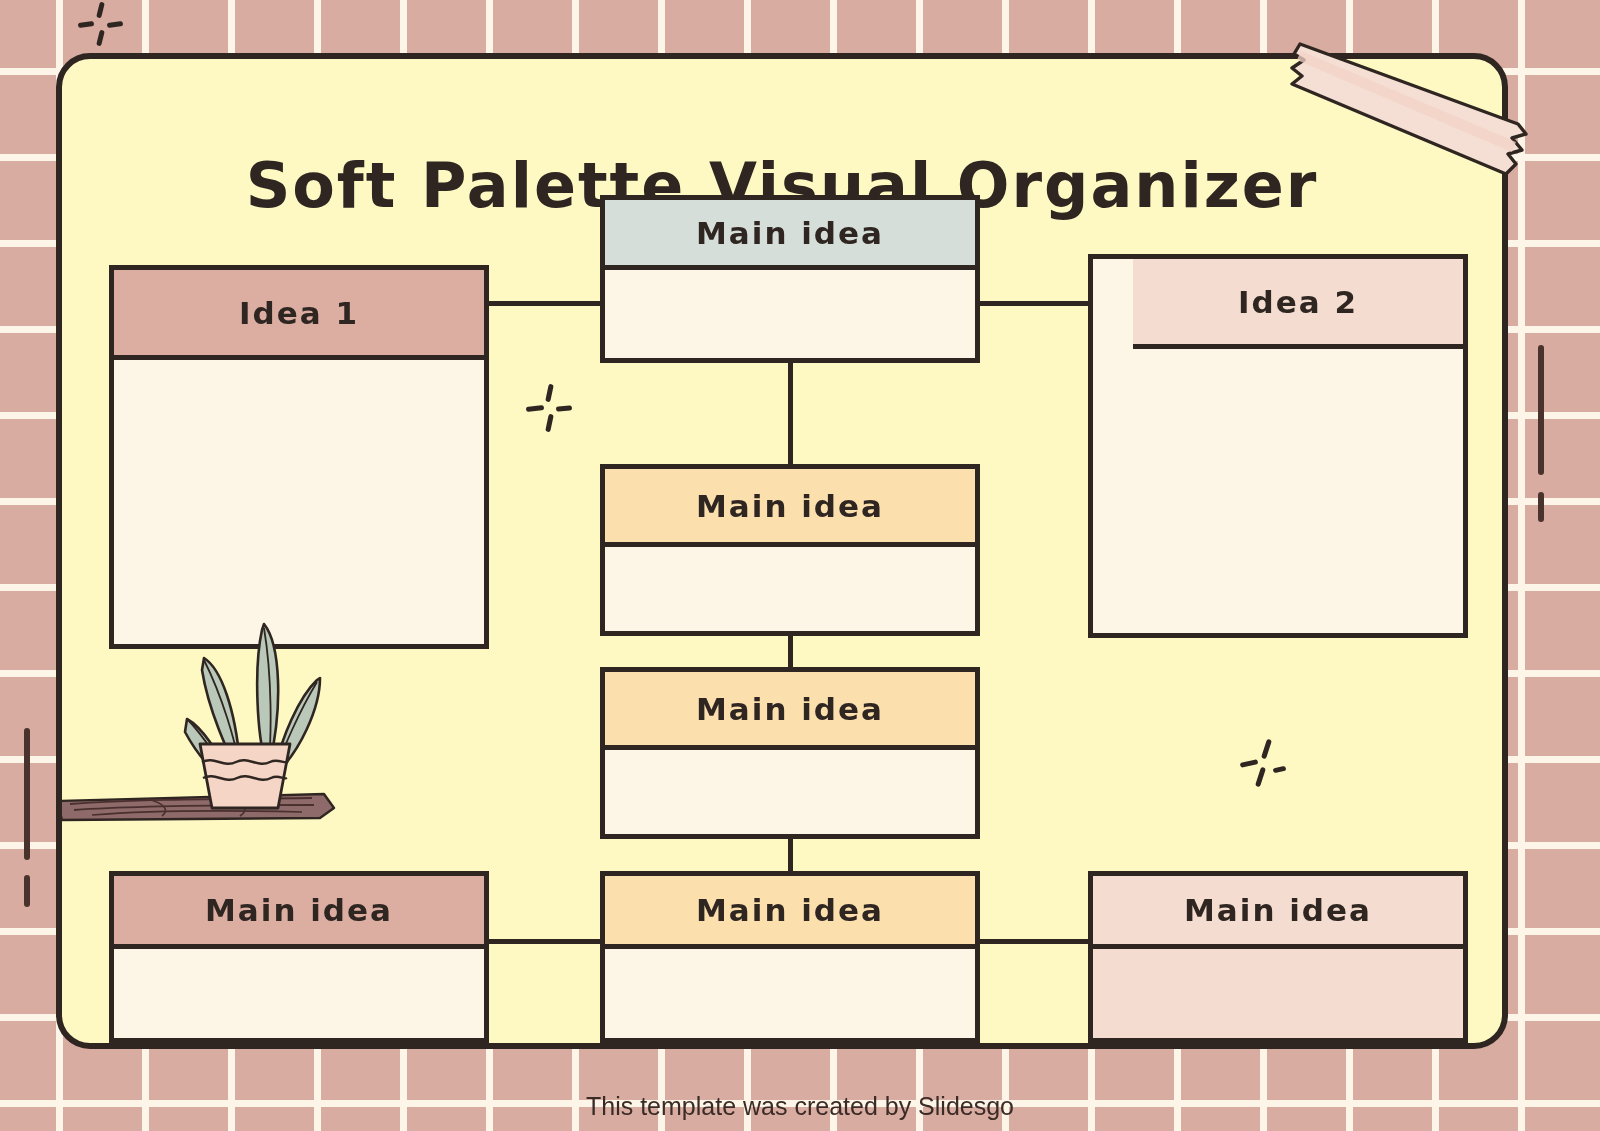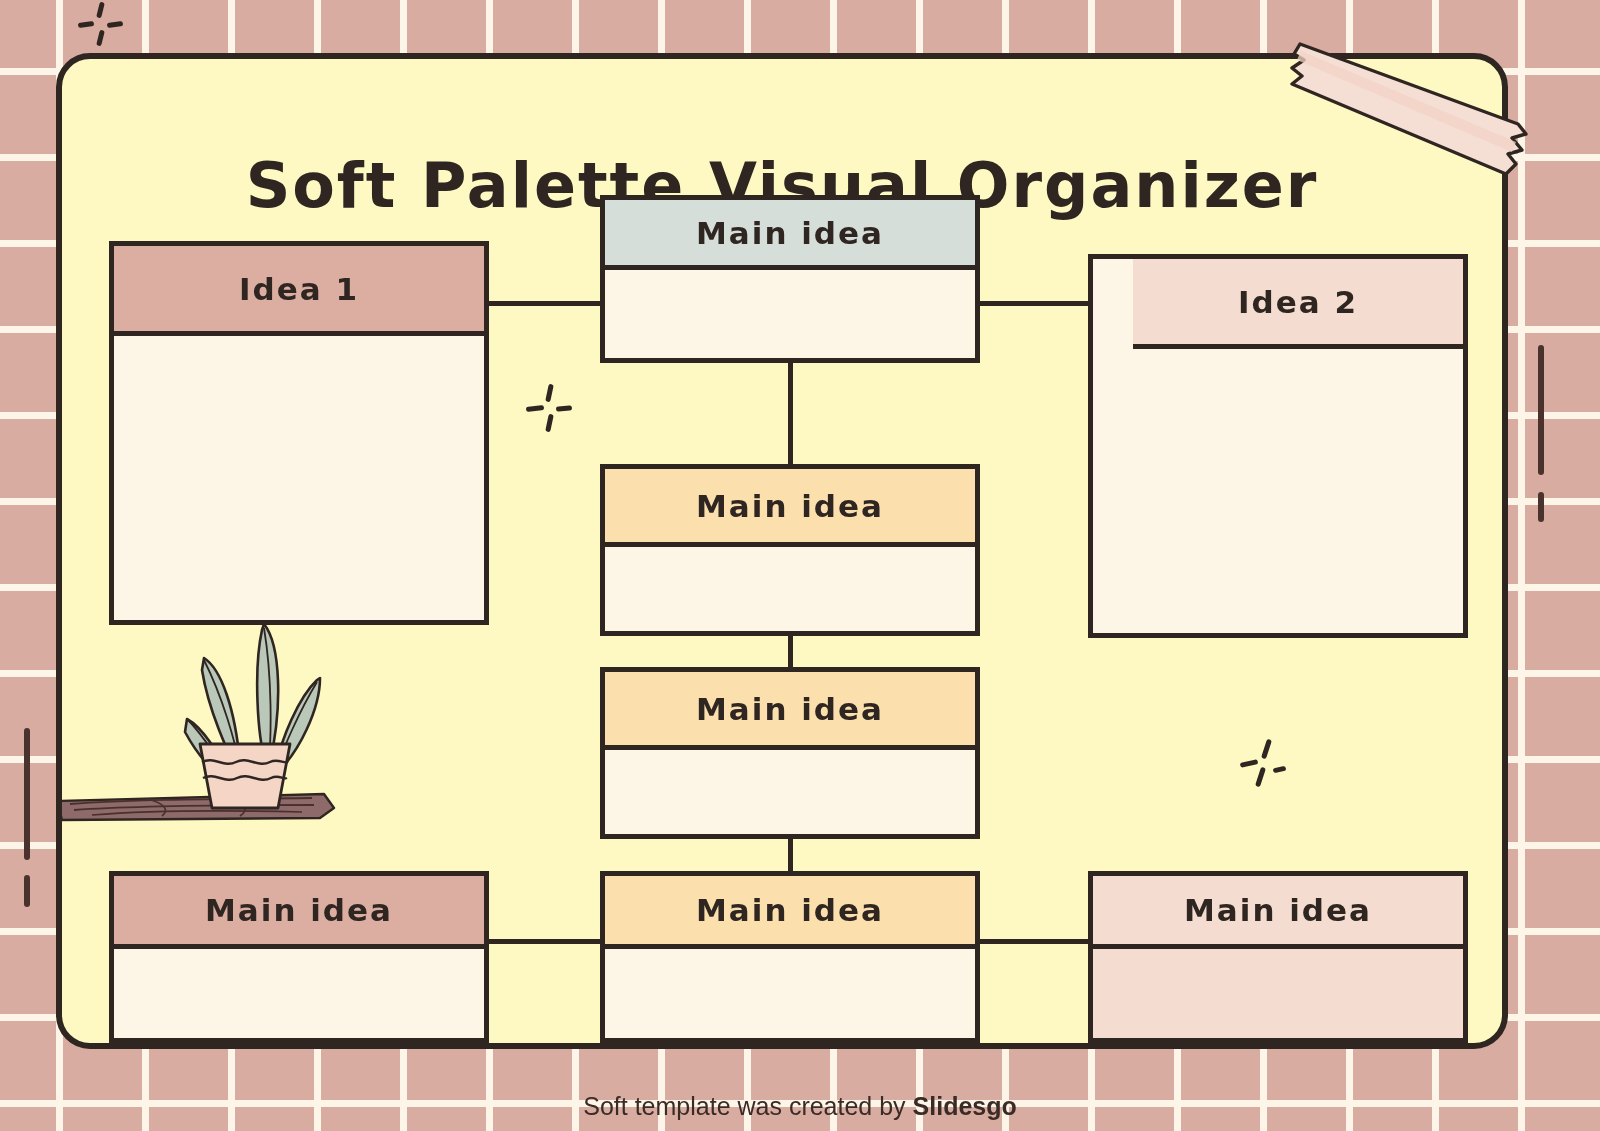--- a/index.html
+++ b/index.html
@@ -71,21 +71,21 @@
   #plant{position:absolute;z-index:5;}
   
   #footer{
     position:absolute;left:0;right:0;bottom:10px;
     text-align:center;
     font-family:"Liberation Sans", sans-serif;
     font-size:25px;
     color:#3b2b26;
     z-index:20;
   }
-  #footer b{font-weight:bold;}
+  #footer b{font-weight:normal;}
 </style>
 </head>
 <body>
 
 <div id="bg-grid" style="background-color: rgb(217, 172, 161);"></div>
 
 <div class="edge-line" style="left:24px;top:728px;width:6px;height:132px;"></div>
 <div class="edge-line" style="left:24px;top:875px;width:6px;height:32px;"></div>
 <div class="edge-line" style="left:1538px;top:345px;width:6px;height:130px;"></div>
 <div class="edge-line" style="left:1538px;top:492px;width:6px;height:30px;"></div>
@@ -109,21 +109,21 @@
   <div class="conn h" style="left:370px;top:880px;width:215px;"></div>
   <div class="conn h" style="left:912px;top:880px;width:120px;"></div>
 
   <div class="obox" style="left:538px;top:136px;width:380px;height:168px;">
     <div class="ohead" style="height: 70px; background: rgb(213, 222, 216);">
       <span>Main idea</span>
     </div>
     <div class="obody" style="height: 88px; background: rgb(253, 245, 230);"></div>
   </div>
 
-  <div class="obox" style="left:47px;top:182px;width:380px;height:384px;">
+  <div class="obox" style="left:47px;top:206px;width:380px;height:384px;">
     <div class="ohead" style="height: 90px; background: rgb(220, 174, 162);">
       <span>Idea 1</span>
     </div>
     <div class="obody" style="height: 284px; background: rgb(253, 245, 230);"></div>
   </div>
 
   <div class="obox" style="left:1026px;top:195px;width:380px;height:384px;padding-left:40px;">
     <div class="ohead" style="height: 90px; background: rgb(244, 221, 208);">
       <span>Idea 2</span>
     </div>
@@ -209,14 +209,14 @@
 
 </div>
 
 <svg id="tape" style="left:1280px;top:24px;" width="270" height="165" viewBox="0 0 270 165">
   <path d="M20,20 L14,30 L24,36 L12,44 L22,52 L12,60 L226,150 L236,140 L228,130 L242,126
            L232,114 L246,110 L238,100 Z" fill="#f5ded3" stroke="#2f2622" stroke-width="3.4" stroke-linejoin="round"></path>
   <path d="M17,36 L232,128 L236,118 L21,27 Z" fill="#f3d2c6" opacity="0.75"></path>
 </svg>
 
 <div id="footer">
-  <span>Soft template was created by </span><b>Slidesgo</b>
+  <span>This template was created by </span><b>Slidesgo</b>
 </div>
 
 </body></html>

